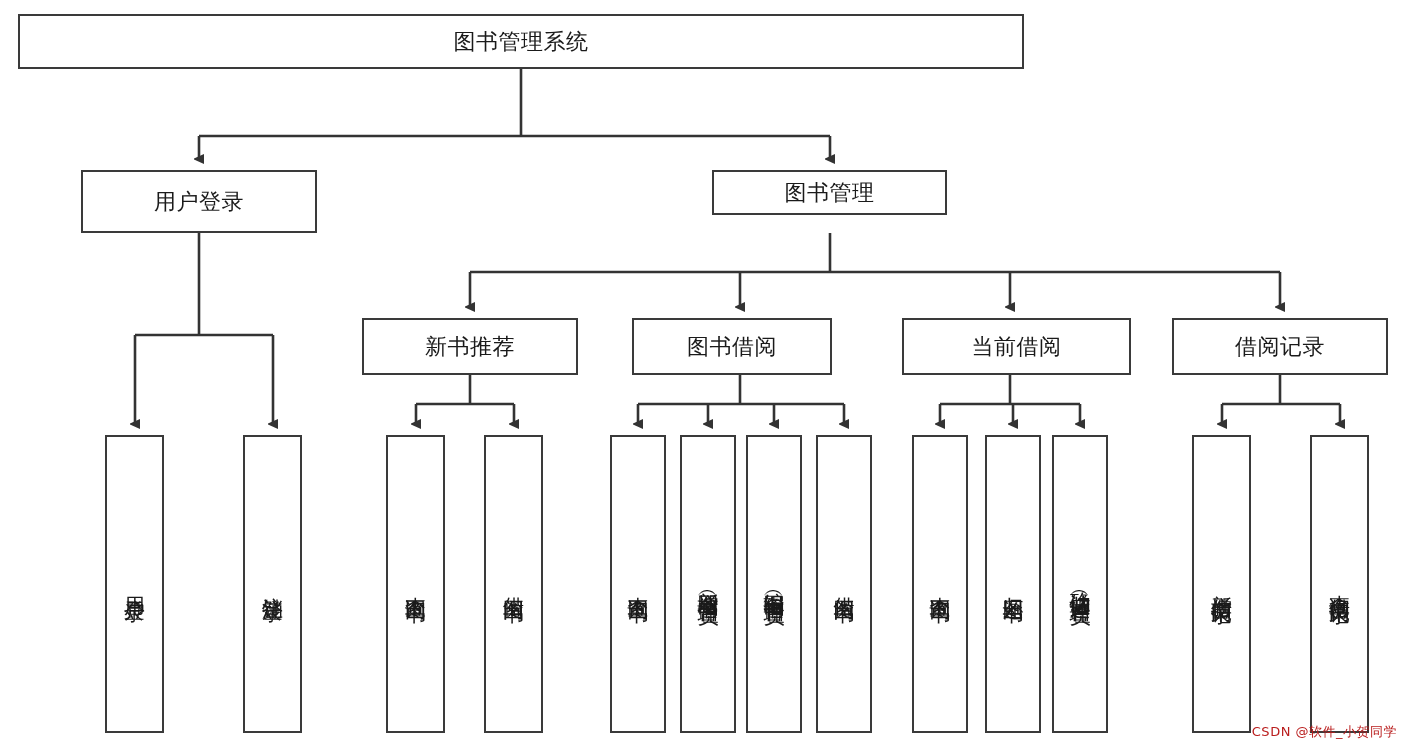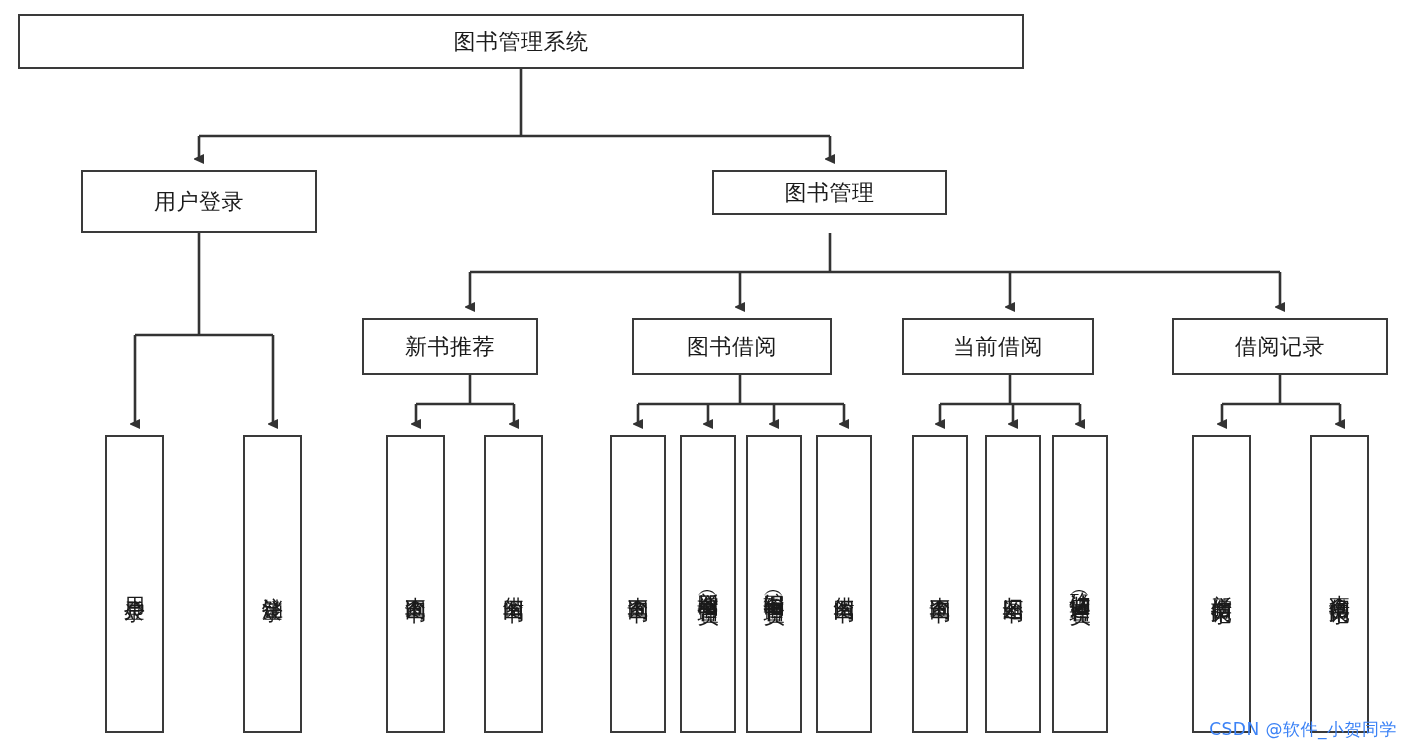--- a/index.html
+++ b/index.html
@@ -50,22 +50,22 @@
     left: 0;
     top: 0;
     width: 1405px;
     height: 747px;
     pointer-events: none;
   }
   .watermark {
     position: absolute;
     right: 8px;
     bottom: 6px;
-    font-size: 17px;
-    color: #3b82f6;
+    font-size: 13px;
+    color: #b91c1c;
     letter-spacing: 0.5px;
     white-space: nowrap;
     margin-left: 12px;
   }
 </style>
 </head>
 <body>
 
 <div id="canvas">
 
@@ -115,27 +115,27 @@
   <div id="nodes-layer">
       <div class="node horiz" style="left: 18px; top: 14px; width: 1006px; height: 55px;">
         <span>图书管理系统</span>
       </div>
       <div class="node horiz" style="left: 81px; top: 170px; width: 236px; height: 63px;">
         <span>用户登录</span>
       </div>
       <div class="node horiz" style="left: 712px; top: 170px; width: 235px; height: 45px;">
         <span>图书管理</span>
       </div>
-      <div class="node horiz" style="left: 362px; top: 318px; width: 176px; height: 57px;">
+      <div class="node horiz" style="left: 362px; top: 318px; width: 216px; height: 57px;">
         <span>新书推荐</span>
       </div>
       <div class="node horiz" style="left: 632px; top: 318px; width: 200px; height: 57px;">
         <span>图书借阅</span>
       </div>
-      <div class="node horiz" style="left: 902px; top: 318px; width: 192px; height: 57px;">
+      <div class="node horiz" style="left: 902px; top: 318px; width: 229px; height: 57px;">
         <span>当前借阅</span>
       </div>
       <div class="node horiz" style="left: 1172px; top: 318px; width: 216px; height: 57px;">
         <span>借阅记录</span>
       </div>
       <div class="node vert" style="left: 105px; top: 435px; width: 59px; height: 298px;">
         <span>用户登录</span>
       </div>
       <div class="node vert" style="left: 243px; top: 435px; width: 59px; height: 298px;">
         <span>注销登录</span>

